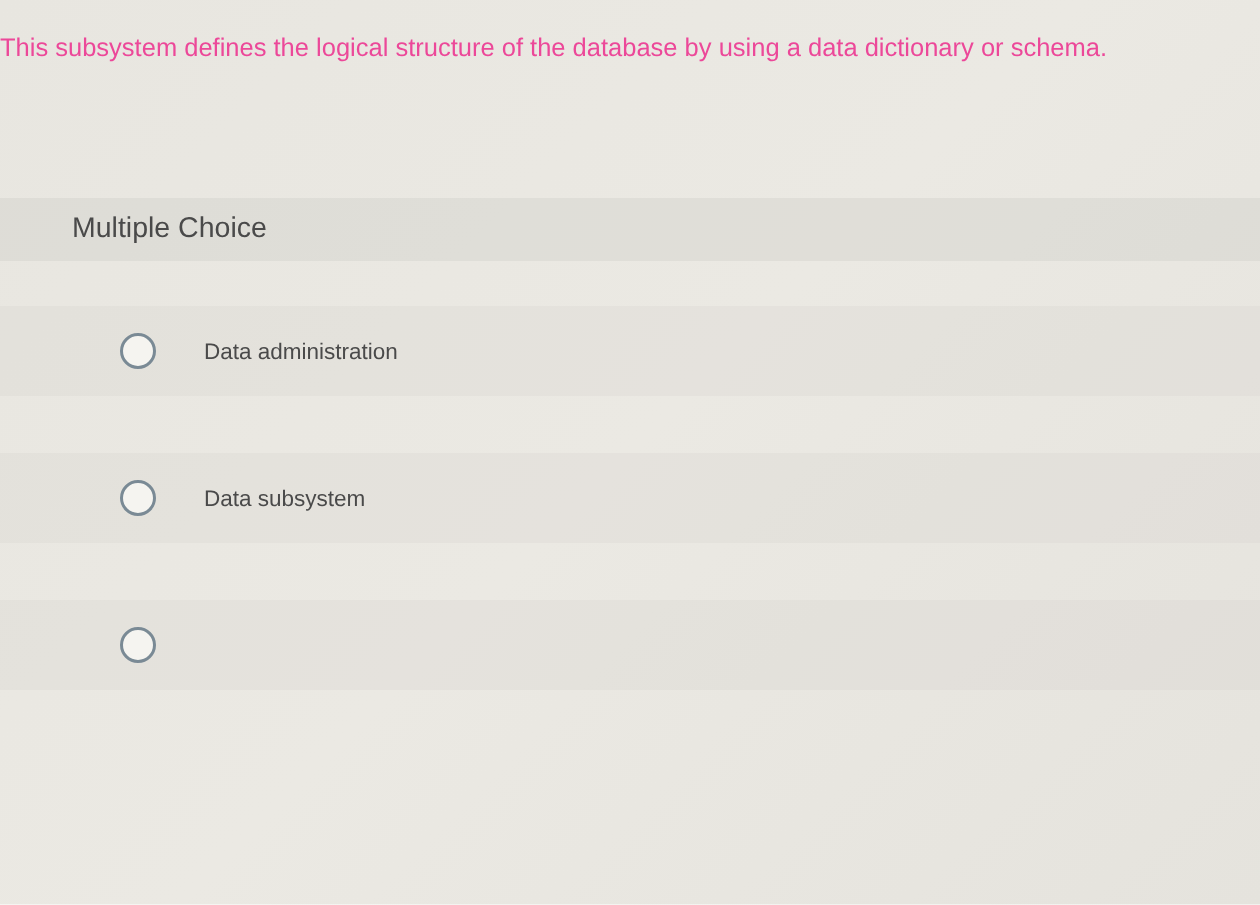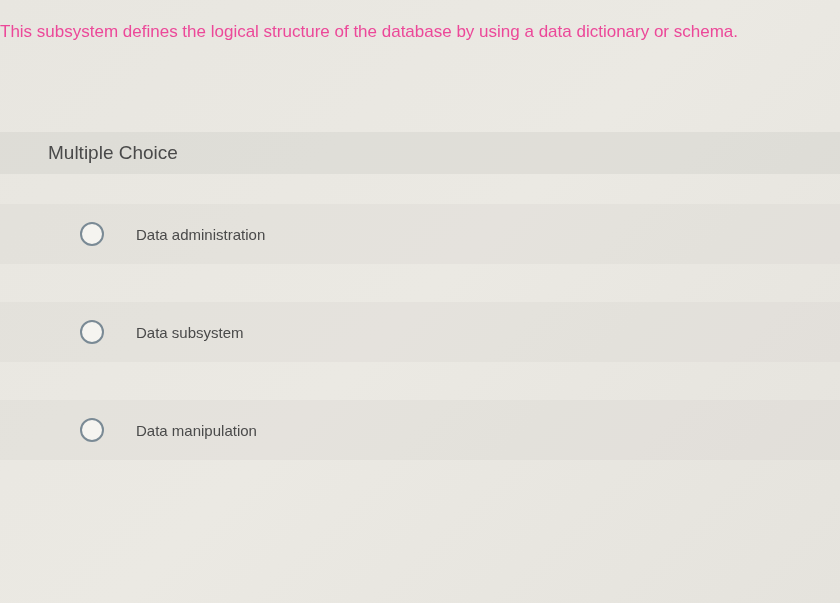--- a/index.html
+++ b/index.html
@@ -65,15 +65,14 @@
   <div class="option-row">
     <div class="radio-circle"></div>
     <span class="option-label">Data administration</span>
   </div>
   <div class="option-row">
     <div class="radio-circle"></div>
     <span class="option-label">Data subsystem</span>
   </div>
   <div class="option-row">
     <div class="radio-circle"></div>
-    <span class="option-label">Data manipulation</span>
   </div>
 </div>
 
 </body></html>

